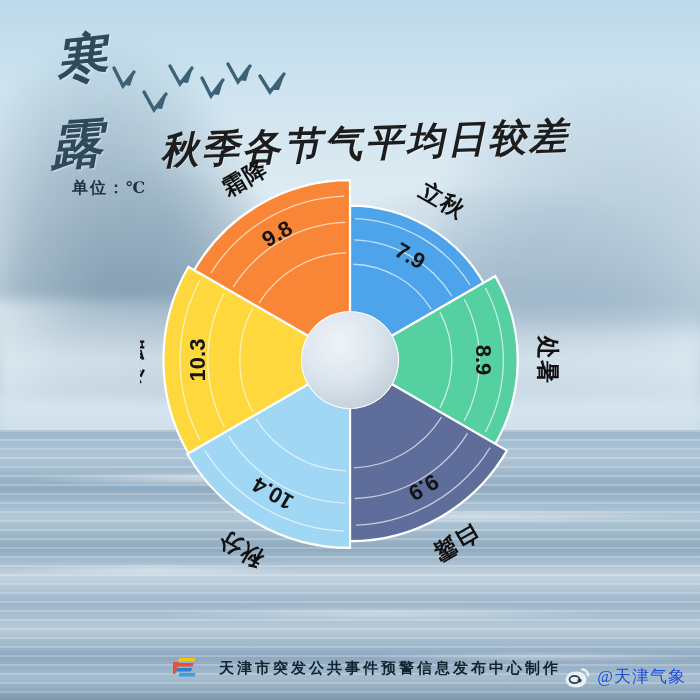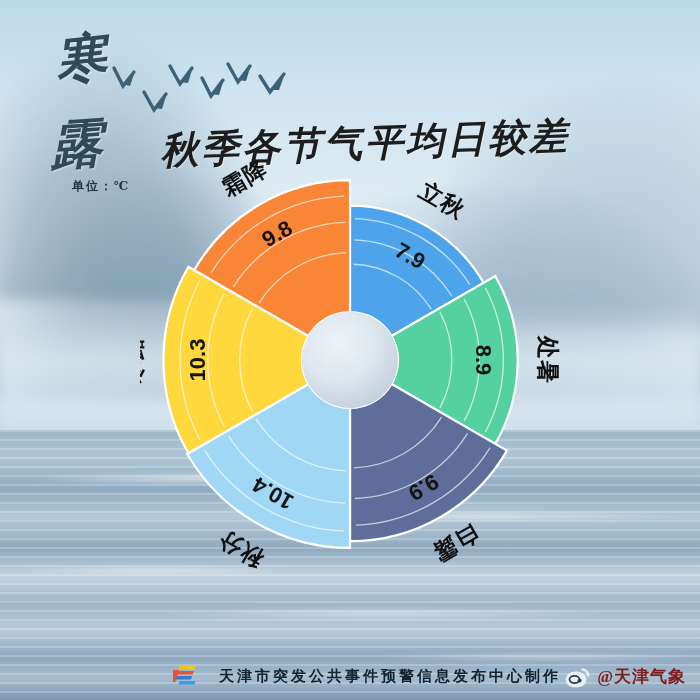--- a/index.html
+++ b/index.html
@@ -81,21 +81,21 @@
   #main-title{
     position:absolute;left:160px;top:118px;
     font-family:"Liberation Serif","DejaVu Serif",serif;
     font-size:38px;font-weight:700;font-style:italic;
     color:#1d1d1d;letter-spacing:3px;white-space:nowrap;
     transform:rotate(-2.2deg);
     text-shadow:1px 1px 1px rgba(255,255,255,.35);
   }
   #unit-label{
     position:absolute;left:72px;top:178px;
-    font-size:12px;font-weight:700;color:#223240;letter-spacing:2px;
+    font-size:16px;font-weight:700;color:#223240;letter-spacing:2px;
     font-family:"Liberation Serif","DejaVu Serif",serif;
   }
 
   
   #geese{position:absolute;left:110px;top:62px;width:210px;height:60px;}
 
   
   #chart-wrap{position:absolute;left:0;top:0;width:700px;height:700px;}
   #donut{position:absolute;left:140px;top:150px;width:420px;height:420px;}
 
@@ -108,33 +108,33 @@
     font-size:23px;font-weight:700;fill:#101010;letter-spacing:1px;
   }
 
   
   #source-note{
     position:absolute;left:336px;top:560px;
     font-size:14.5px;font-weight:700;color:#14202b;letter-spacing:1.5px;
     font-family:"Liberation Serif","DejaVu Serif",serif;white-space:nowrap;
   }
   #bottom-bar{
-    position:absolute;left:0;right:0;bottom:0;height:48px;
+    position:absolute;left:0;right:0;bottom:8px;height:48px;
     display:flex;align-items:center;justify-content:center;gap:10px;padding-left:34px;
   }
   #issuer-text{
     font-size:15px;font-weight:700;color:#14242f;letter-spacing:3px;
     font-family:"Liberation Serif","DejaVu Serif",serif;white-space:nowrap;
   }
   #weibo-credit{
     position:absolute;right:14px;bottom:12px;
     display:flex;align-items:center;gap:6px;
   }
   #weibo-handle{
-    font-size:17px;font-weight:700;color:#7f1d1d;letter-spacing:1px;
+    font-size:17px;font-weight:400;color:#1d4ed8;letter-spacing:1px;
     font-family:"Liberation Serif","DejaVu Serif",serif;
   }
 </style>
 </head>
 <body>
 
 <div id="poster">
 
   <div class="bg-sky"></div>
   <div class="mtn m1"></div>

